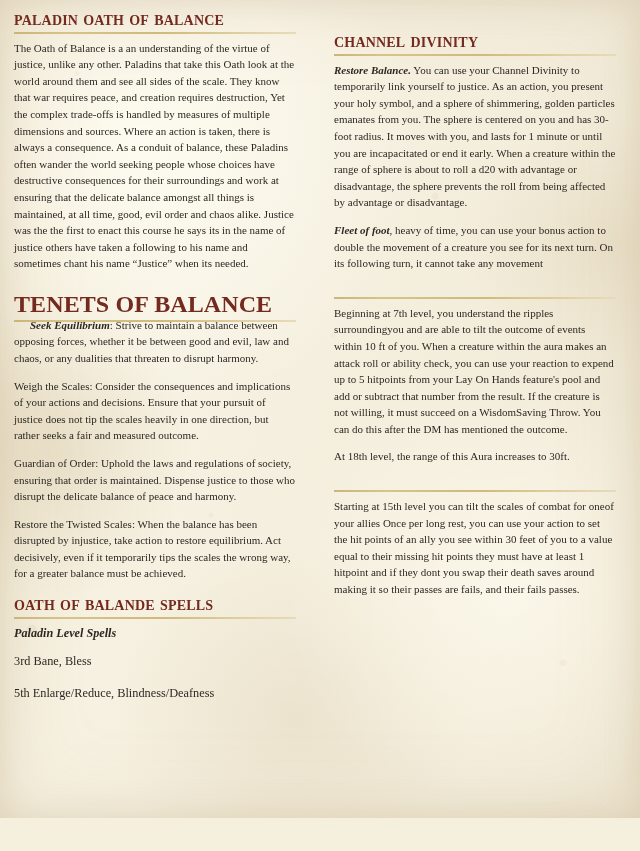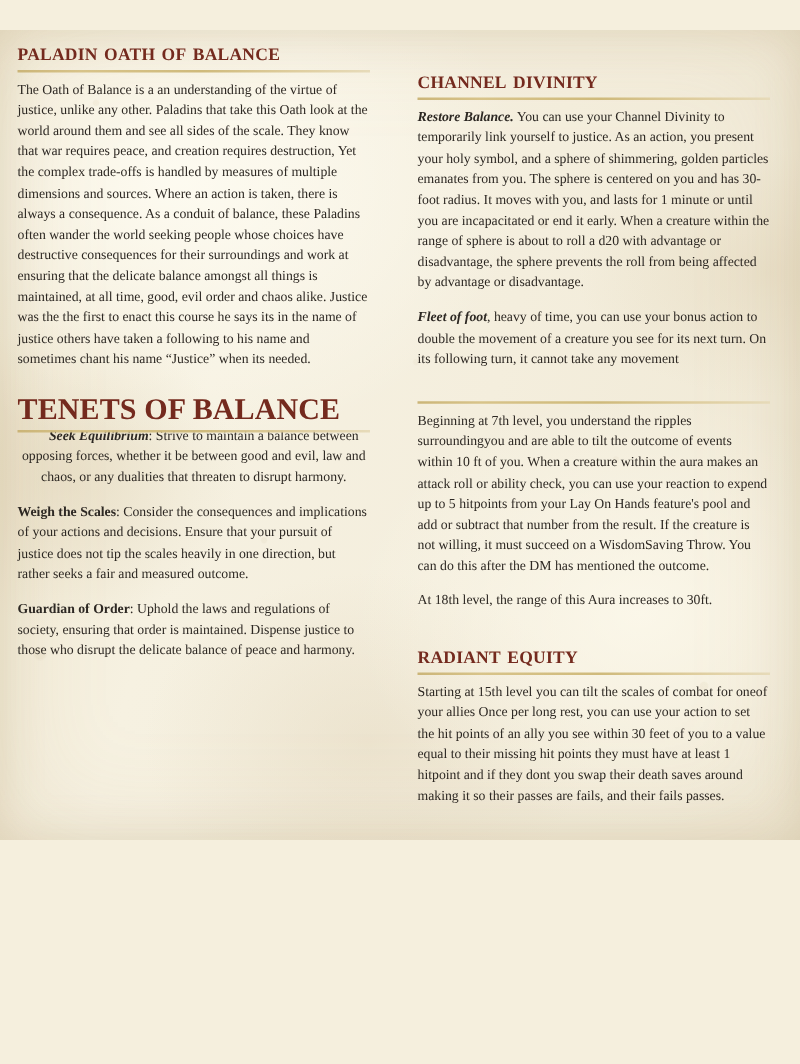--- a/index.html
+++ b/index.html
@@ -12,32 +12,31 @@
     background: #f5efdd;
     font-family: "Liberation Serif", "DejaVu Serif", serif;
     color: #2b2620;
     overflow: hidden;
   }
 
   
   #page {
     position: relative;
     width: 640px;
-    height: 648px;
+    height: 818px;
     box-sizing: border-box;
     background-color: #f4eedc;
     background-image:
       radial-gradient(ellipse 70% 55% at 22% 18%, rgba(255,253,244,0.85) 0%, rgba(255,253,244,0) 62%),
       radial-gradient(ellipse 60% 45% at 80% 72%, rgba(255,252,240,0.7) 0%, rgba(255,252,240,0) 60%),
       radial-gradient(ellipse 40% 30% at 46% 88%, rgba(226,214,188,0.45) 0%, rgba(226,214,188,0) 70%),
       radial-gradient(ellipse 30% 26% at 8% 55%, rgba(222,209,180,0.5) 0%, rgba(222,209,180,0) 72%),
       radial-gradient(ellipse 34% 22% at 96% 30%, rgba(224,211,182,0.45) 0%, rgba(224,211,182,0) 70%),
       linear-gradient(105deg, #efe7d0 0%, #f6f1e1 30%, #f4eedd 58%, #efe8d4 100%);
     overflow: hidden;
-    margin-top: 24px;
   }
   
   #page::before {
     content: "";
     position: absolute;
     inset: 0;
     pointer-events: none;
     background-image:
       radial-gradient(circle at 12% 9%, rgba(205,188,152,0.13) 0 2px, rgba(0,0,0,0) 3px),
       radial-gradient(circle at 68% 24%, rgba(205,188,152,0.12) 0 3px, rgba(0,0,0,0) 4px),
@@ -112,23 +111,23 @@
 
   
   p.body {
     margin: 0 0 11px 0;
     font-size: 11px;
     line-height: 16.6px;
     color: #2d2823;
     text-align: left;
   }
   p.body.tight { margin-bottom: 9px; }
-  p.indent { text-indent: 16px; margin-top: -11px; text-align: center; }
-
-  b.lead { font-weight: bold; text-align: center; }
+  p.indent { text-indent: 16px; margin-top: -11px; }
+
+  b.lead { font-weight: normal; text-align: center; }
   i.lead { font-weight: bold; font-style: italic; }
 
   .subhead {
     margin: 0 0 12px 0;
     font-size: 12.2px;
     font-weight: bold;
     font-style: italic;
     color: #2d2823;
     line-height: 16px;
   }
@@ -167,22 +166,33 @@
       <div class="section">
         <h2 class="heading allcaps">Tenets of Balance</h2>
         <div class="rule"></div>
 
         <p class="body indent"><i class="lead">Seek Equilibrium</i><span>: Strive to maintain a balance between opposing forces, whether it be between good and evil, law and chaos, or any dualities that threaten to disrupt harmony.</span></p>
 
         <p class="body"><b class="lead">Weigh the Scales</b><span>: Consider the consequences and implications of your actions and decisions. Ensure that your pursuit of justice does not tip the scales heavily in one direction, but rather seeks a fair and measured outcome.</span></p>
 
         <p class="body"><b class="lead">Guardian of Order</b><span>: Uphold the laws and regulations of society, ensuring that order is maintained. Dispense justice to those who disrupt the delicate balance of peace and harmony.</span></p>
 
-      </div>
-
+        <p class="body"><b class="lead">Restore the Twisted Scales</b><span>: When the balance has been disrupted by injustice, take action to restore equilibrium. Act decisively, even if it temporarily tips the scales the wrong way, for a greater balance must be achieved.</span></p>
+      </div>
+
+      <div class="section">
+        <h2 class="heading">Oath of Balande Spells</h2>
+        <div class="rule"></div>
+        <div class="subhead">Paladin Level Spells</div>
+        <ul class="spells">
+          <li>3rd Bane, Bless</li>
+          <li>5th Enlarge/Reduce, Blindness/Deafness</li>
+
+        </ul>
+      </div>
 
     </div>
 
     <div class="col col-right">
 
       <div class="section">
         <h2 class="heading">Channel Divinity</h2>
         <div class="rule"></div>
 
         <p class="body"><i class="lead">Restore Balance.</i><span> You can use your Channel Divinity to temporarily link yourself to justice. As an action, you present your holy symbol, and a sphere of shimmering, golden particles emanates from you. The sphere is centered on you and has 30-foot radius. It moves with you, and lasts for 1 minute or until you are incapacitated or end it early. When a creature within the range of sphere is about to roll a d20 with advantage or disadvantage, the sphere prevents the roll from being affected by advantage or disadvantage.</span></p>
@@ -194,21 +204,20 @@
 
       <div class="section">
         <div class="rule"></div>
         <p class="body">Beginning at 7th level, you understand the ripples surroundingyou and are able to tilt the outcome of events within 10 ft of you. When a creature within the aura makes an attack roll or ability check, you can use your reaction to expend up to 5 hitpoints from your Lay On Hands feature's pool and add or subtract that number from the result. If the creature is not willing, it must succeed on a WisdomSaving Throw. You can do this after the DM has mentioned the outcome.</p>
         <p class="body">At 18th level, the range of this Aura increases to 30ft.</p>
       </div>
 
       <div class="gap-md"></div>
 
       <div class="section">
-        <h2 class="heading">Radiant Equity</h2>
         <div class="rule"></div>
         <p class="body">Starting at 15th level you can tilt the scales of combat for oneof your allies Once per long rest, you can use your action to set the hit points of an ally you see within 30 feet of you to a value equal to their missing hit points they must have at least 1 hitpoint and if they dont you swap their death saves around making it so their passes are fails, and their fails passes.</p>
       </div>
 
     </div>
 
   </div>
 </div>
 
 </body></html>

